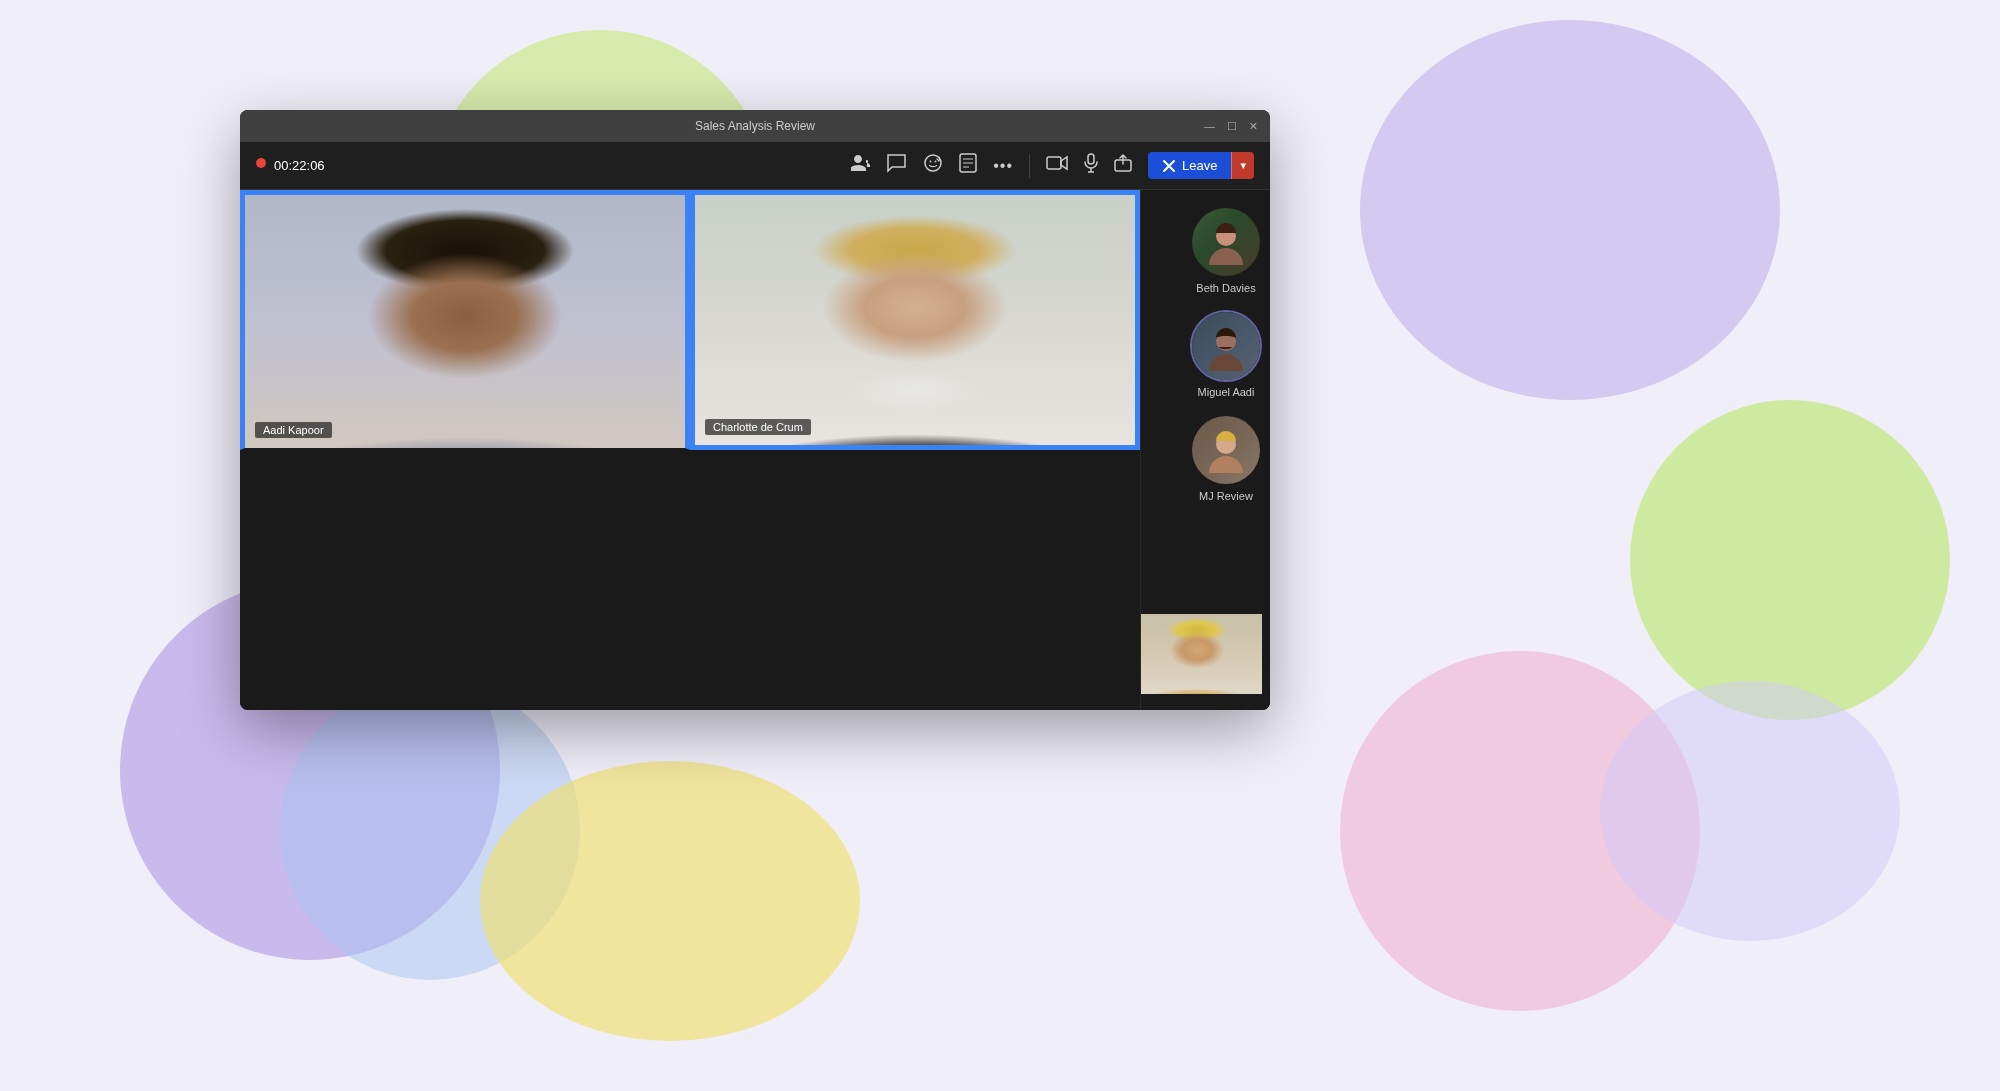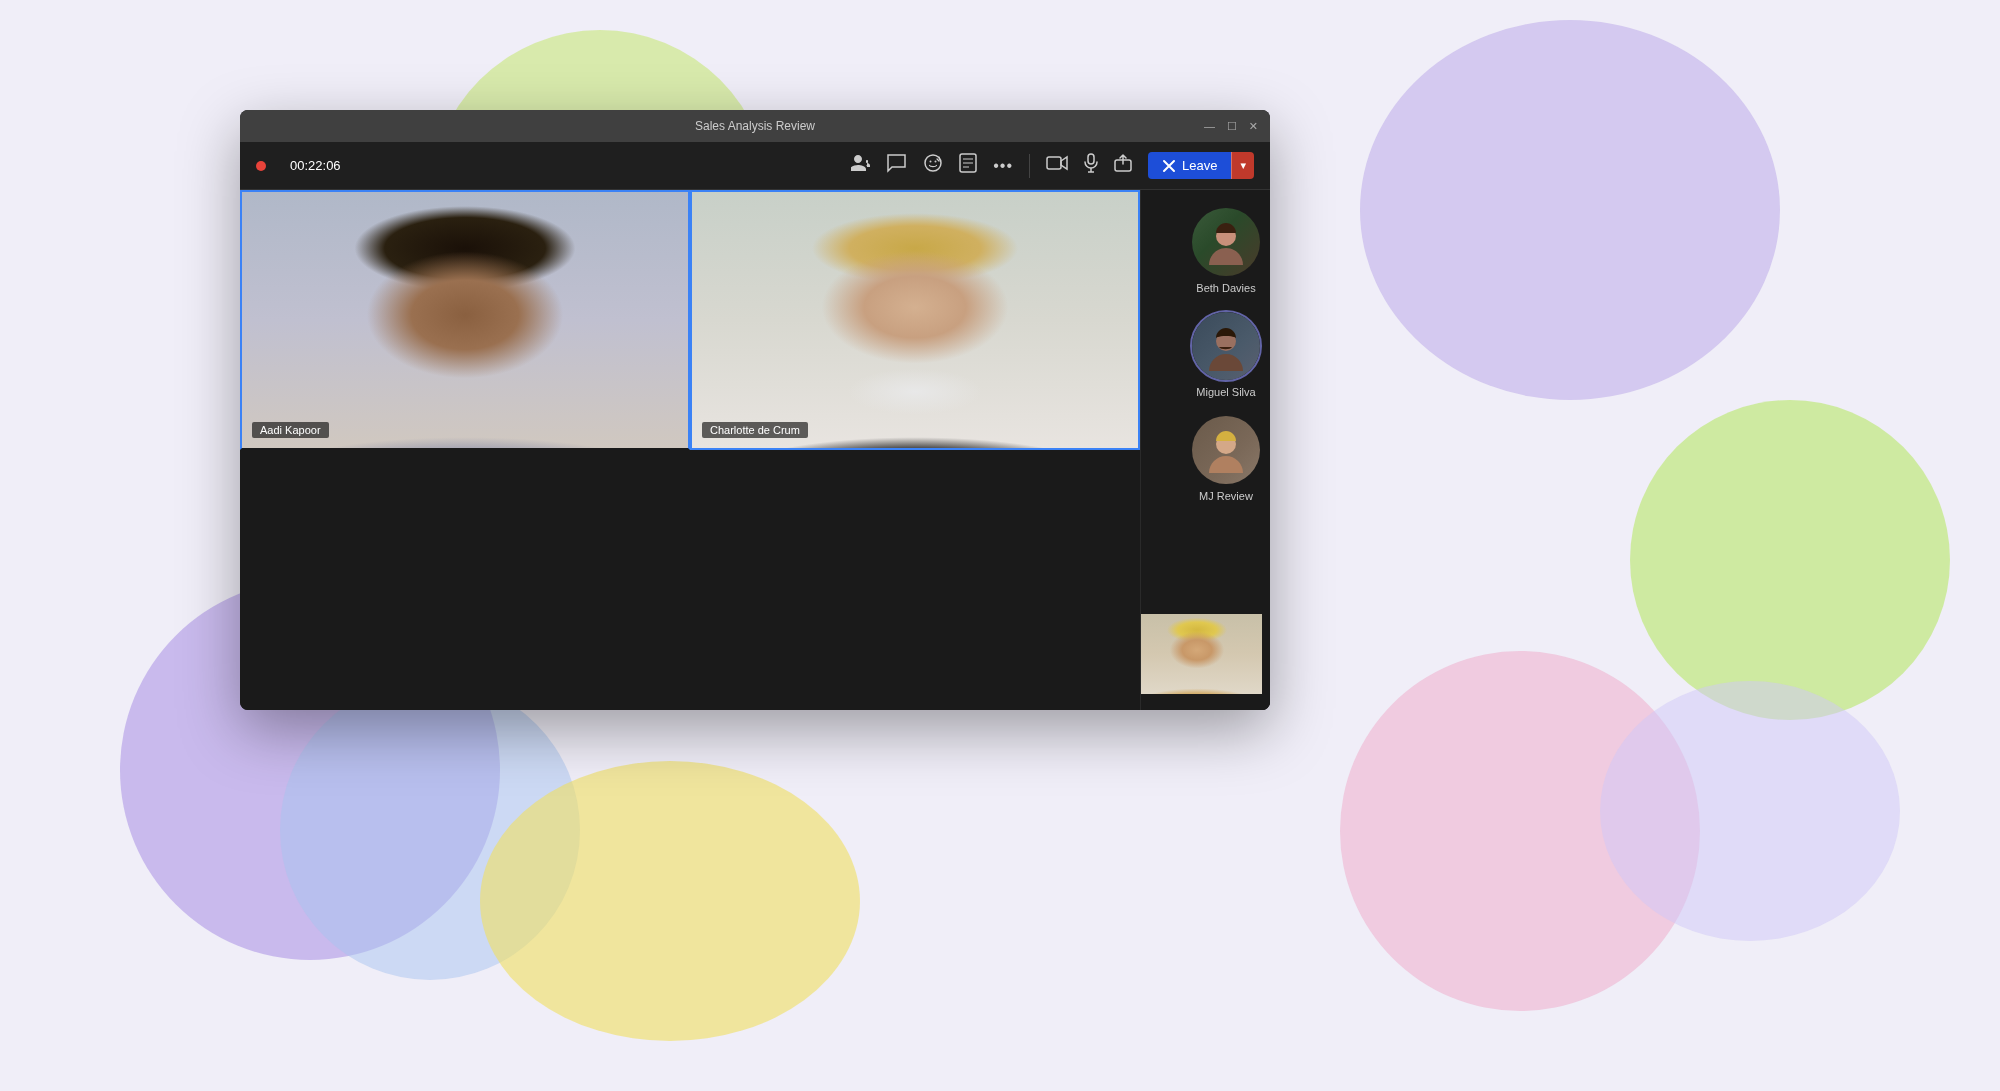--- a/index.html
+++ b/index.html
@@ -115,22 +115,21 @@
       height: 48px;
       background: #1f1f1f;
       border-bottom: 1px solid #333;
       display: flex;
       align-items: center;
       justify-content: space-between;
       padding: 0 16px;
     }
     .toolbar-left {
       display: flex;
-      align-items: center;
-      gap: 24px;
+      gap: 8px;
     }
     .recording-dot {
       width: 10px; height: 10px;
       background: #e8433a;
       border-radius: 50%;
       display: inline-block;
     }
     .timer-text {
       color: #ffffff;
       font-size: 13px;
@@ -187,21 +186,21 @@
     .video-cell-main {
       grid-row: 1 / 3;
       grid-column: 1 / 2;
       position: relative;
       overflow: hidden;
       border-right: 2px solid #1a1a1a;
     }
     .video-cell {
       position: relative;
       overflow: hidden;
-      border: 2px solid #3b82f6;
+      border: 5px solid #3b82f6;
     }
     .video-placeholder {
       width: 100%;
       height: 100%;
       background: #2a2a2a;
       display: flex;
       align-items: center;
       justify-content: center;
     }
 
@@ -449,21 +448,21 @@
             <svg width="54" height="54" viewBox="0 0 54 54" fill="none">
               <circle cx="27" cy="22" r="10" fill="#9a7060"></circle>
               <path d="M10 52c0-9.4 7.6-17 17-17s17 7.6 17 17" fill="#6a4838"></path>
 
               <path d="M17 19c0-5.5 4.5-10 10-10s10 4.5 10 10c0 0-2-2-10-2s-10 2-10 2z" fill="#2a1808"></path>
 
               <path d="M20 28c1.5 3 11.5 3 13 0" fill="#3a2010"></path>
             </svg>
           </div>
         </div>
-        <span class="participant-name">Miguel Silva</span>
+        <span class="participant-name">Miguel Aadi</span>
       </div>
 
       <div class="participant-thumb">
         <div class="participant-avatar">
           <div style="width:100%;height:100%;background:linear-gradient(135deg,#6a5a4a 0%,#7a6858 60%,#8a7868 100%);display:flex;align-items:center;justify-content:center;">
             <svg width="54" height="54" viewBox="0 0 54 54" fill="none">
               <circle cx="27" cy="21" r="10" fill="#d4a888"></circle>
               <path d="M10 50c0-9.4 7.6-17 17-17s17 7.6 17 17" fill="#b08060"></path>
 
               <path d="M17 18c0-5.5 4.5-10 10-10s10 4.5 10 10" fill="#d4b040"></path>

